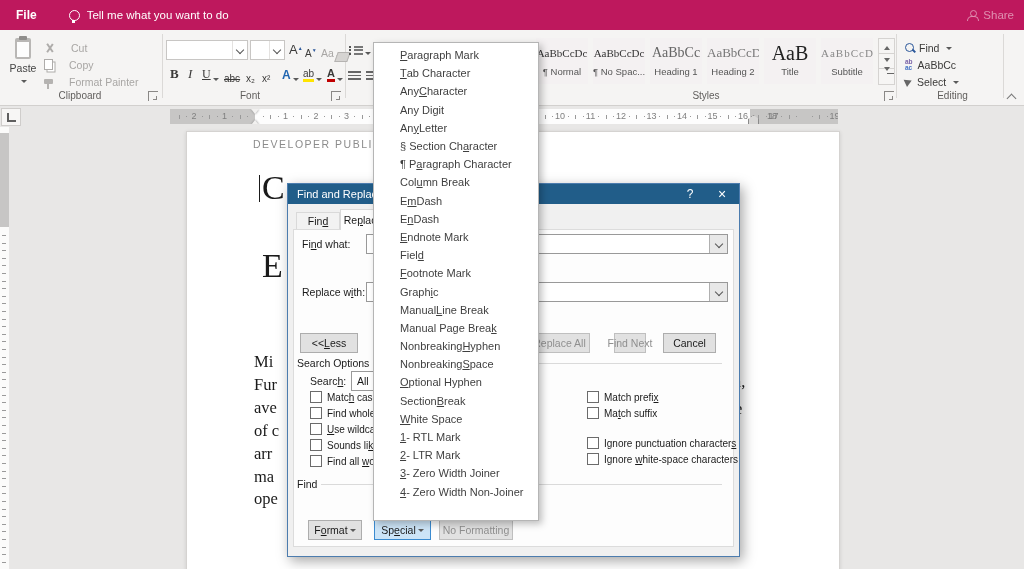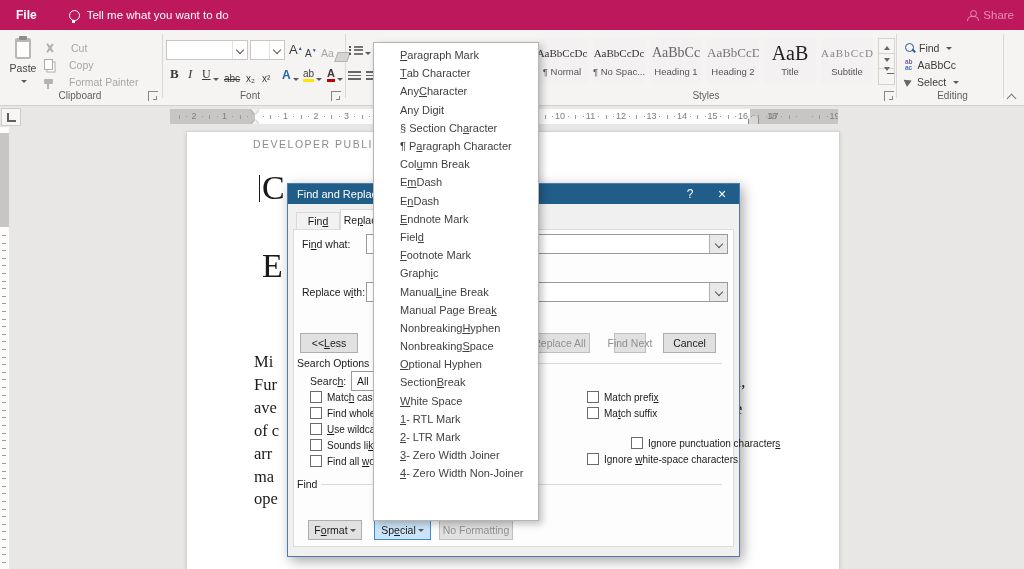--- a/index.html
+++ b/index.html
@@ -547,21 +547,21 @@
       </div>
     <div id="right-checks">
         <div class="chk" style="left: 299px; top: 207px;">
           <span class="box"></span>
           <span>Match prefi<u>x</u></span>
         </div>
         <div class="chk" style="left: 299px; top: 223px;">
           <span class="box"></span>
           <span>Ma<u>t</u>ch suffix</span>
         </div>
-        <div class="chk" style="left: 299px; top: 253px; margin-left: 44px;">
+        <div class="chk" style="left: 299px; top: 253px;">
           <span class="box"></span>
           <span>Ignore punctuation character<u>s</u></span>
         </div>
         <div class="chk" style="left: 299px; top: 269px;">
           <span class="box"></span>
           <span>Ignore <u>w</u>hite-space characters</span>
         </div>
       </div>
 
     <div class="dlbl" style="left:9px;top:294px">Find</div>
@@ -575,20 +575,21 @@
         <span class="tri"></span>
       </div>
     <div class="btn disabled" style="left:151px;top:336px;width:74px">No Formatting</div>
   </div>
 
   <div class="menu" id="special-menu-list">
       <div class="menu-item"><u>P</u>aragraph Mark</div>
       <div class="menu-item"><u>T</u>ab Character</div>
       <div class="menu-item">Any <u>C</u>haracter</div>
       <div class="menu-item">Any Di<u>g</u>it</div>
+      <div class="menu-item">An<u>y</u> Letter</div>
       <div class="menu-item">§ Section Ch<u>a</u>racter</div>
       <div class="menu-item">¶ P<u>a</u>ragraph Character</div>
       <div class="menu-item">Col<u>u</u>mn Break</div>
       <div class="menu-item">E<u>m</u> Dash</div>
       <div class="menu-item">E<u>n</u> Dash</div>
       <div class="menu-item"><u>E</u>ndnote Mark</div>
       <div class="menu-item">Fiel<u>d</u></div>
       <div class="menu-item"><u>F</u>ootnote Mark</div>
       <div class="menu-item">Graph<u>i</u>c</div>
       <div class="menu-item">Manual <u>L</u>ine Break</div>

